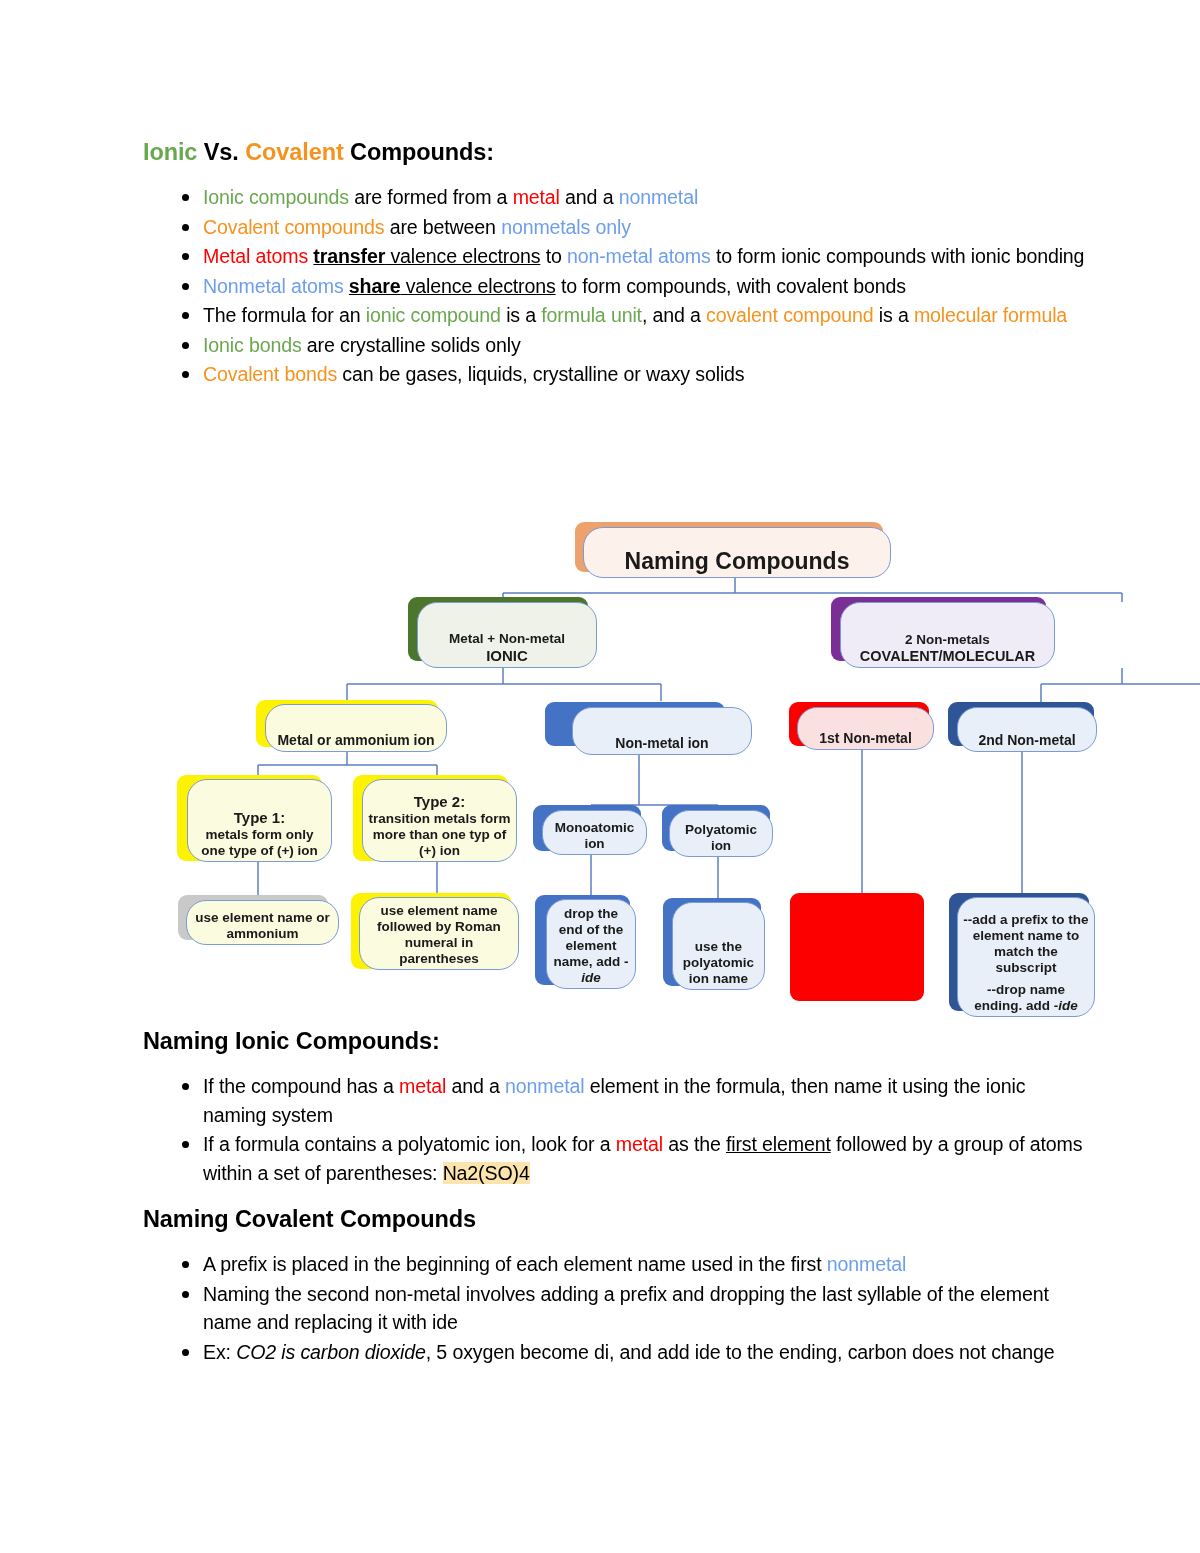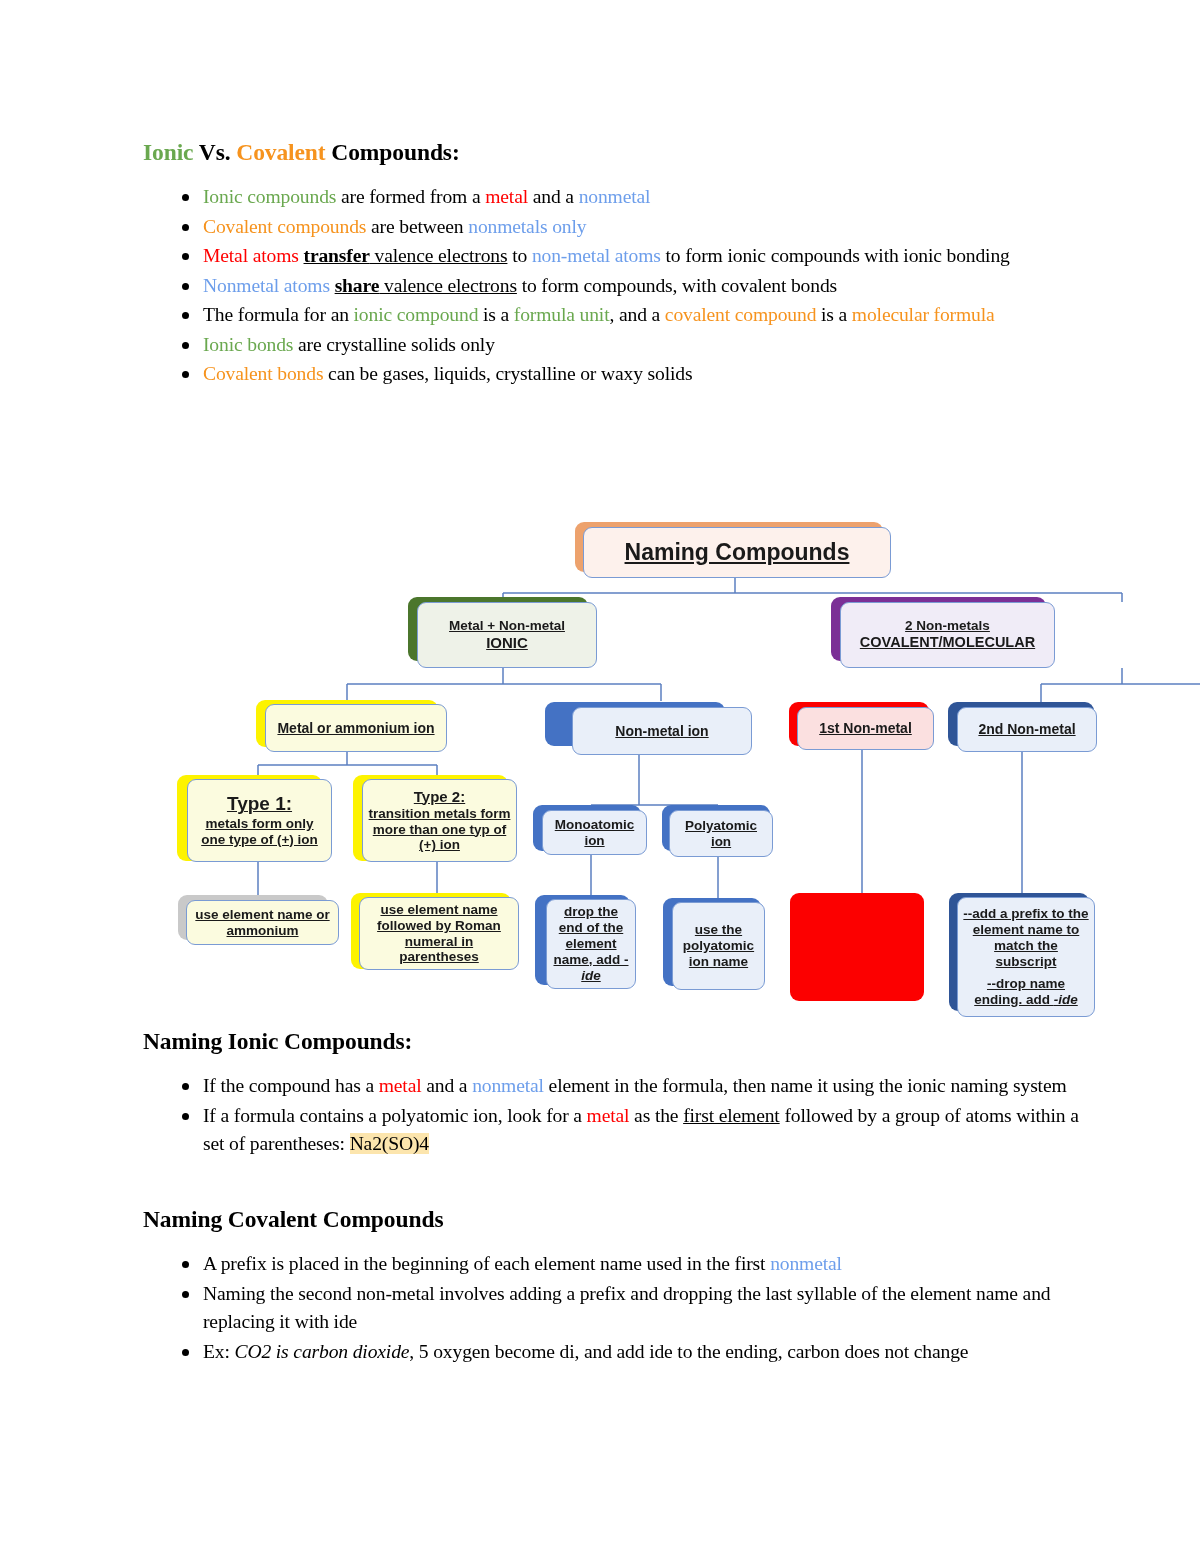--- a/index.html
+++ b/index.html
@@ -14,21 +14,21 @@
   #page {
     position: relative;
     width: 1200px;
     height: 1553px;
     margin: 0 auto;
     background: #ffffff;
     overflow: hidden;
   }
 
   
-  .section { position: absolute; left: 143px; width: 960px; font-family: Liberation Serif, serif; }
+  .section { position: absolute; left: 143px; width: 960px; }
   .sec-heading {
     font-size: 23.5px;
     font-weight: bold;
     line-height: 1.24;
     letter-spacing: -0.1px;
     margin: 0 0 2px 0;
   }
   ul.bullets {
     list-style: none;
     margin: 16px;
@@ -69,32 +69,31 @@
     width: 1200px;
     height: 1553px;
     pointer-events: none;
   }
   #connectors { position: absolute; left:0; top:0; width:1200px; height:1553px; }
 
   .node {
     position: absolute;
     box-sizing: border-box;
     border: 1.4px solid #7a9bd4;
-    border-radius: 9px;
+    border-radius: 20px;
     background: #ffffff;
     display: flex;
-    align-items: center;
+    align-items: flex-end;
     justify-content: center;
     text-align: center;
     font-weight: bold;
     color: #1a1a1a;
     z-index: 3;
     pointer-events: auto;
     padding: 2px 4px;
-    text-decoration: underline;
   }
   .node .inner { width: 100%; line-height: 1.18; }
   
   .plate {
     position: absolute;
     border-radius: 9px;
     z-index: 2;
   }
 
   
@@ -221,21 +220,21 @@
     </div>
 
     <div class="plate pl-blue-d" style="left:948px; top:702px; width:146px; height:44px;"></div>
     <div class="node fill-blue" style="left:957px; top:707px; width:140px; height:45px; font-size:14px;">
       <span class="inner">2nd Non-metal</span>
     </div>
 
     <div class="plate pl-yellow" style="left:177px; top:775px; width:145px; height:86px;"></div>
     <div class="node fill-yellow" style="left:187px; top:779px; width:145px; height:83px; font-size:13.5px;">
       <span class="inner">
-        <span style="font-size:19px;">Type 1:</span><br>
+        <span style="font-size:15px;">Type 1:</span><br>
         <span>metals form only one type of (+) ion</span>
       </span>
     </div>
 
     <div class="plate pl-yellow" style="left:353px; top:775px; width:155px; height:86px;"></div>
     <div class="node fill-yellow" style="left:362px; top:779px; width:155px; height:83px; font-size:13.5px;">
       <span class="inner">
         <span style="font-size:15px;">Type 2:</span><br>
         <span>transition metals form more than one typ of (+) ion</span>
       </span>

